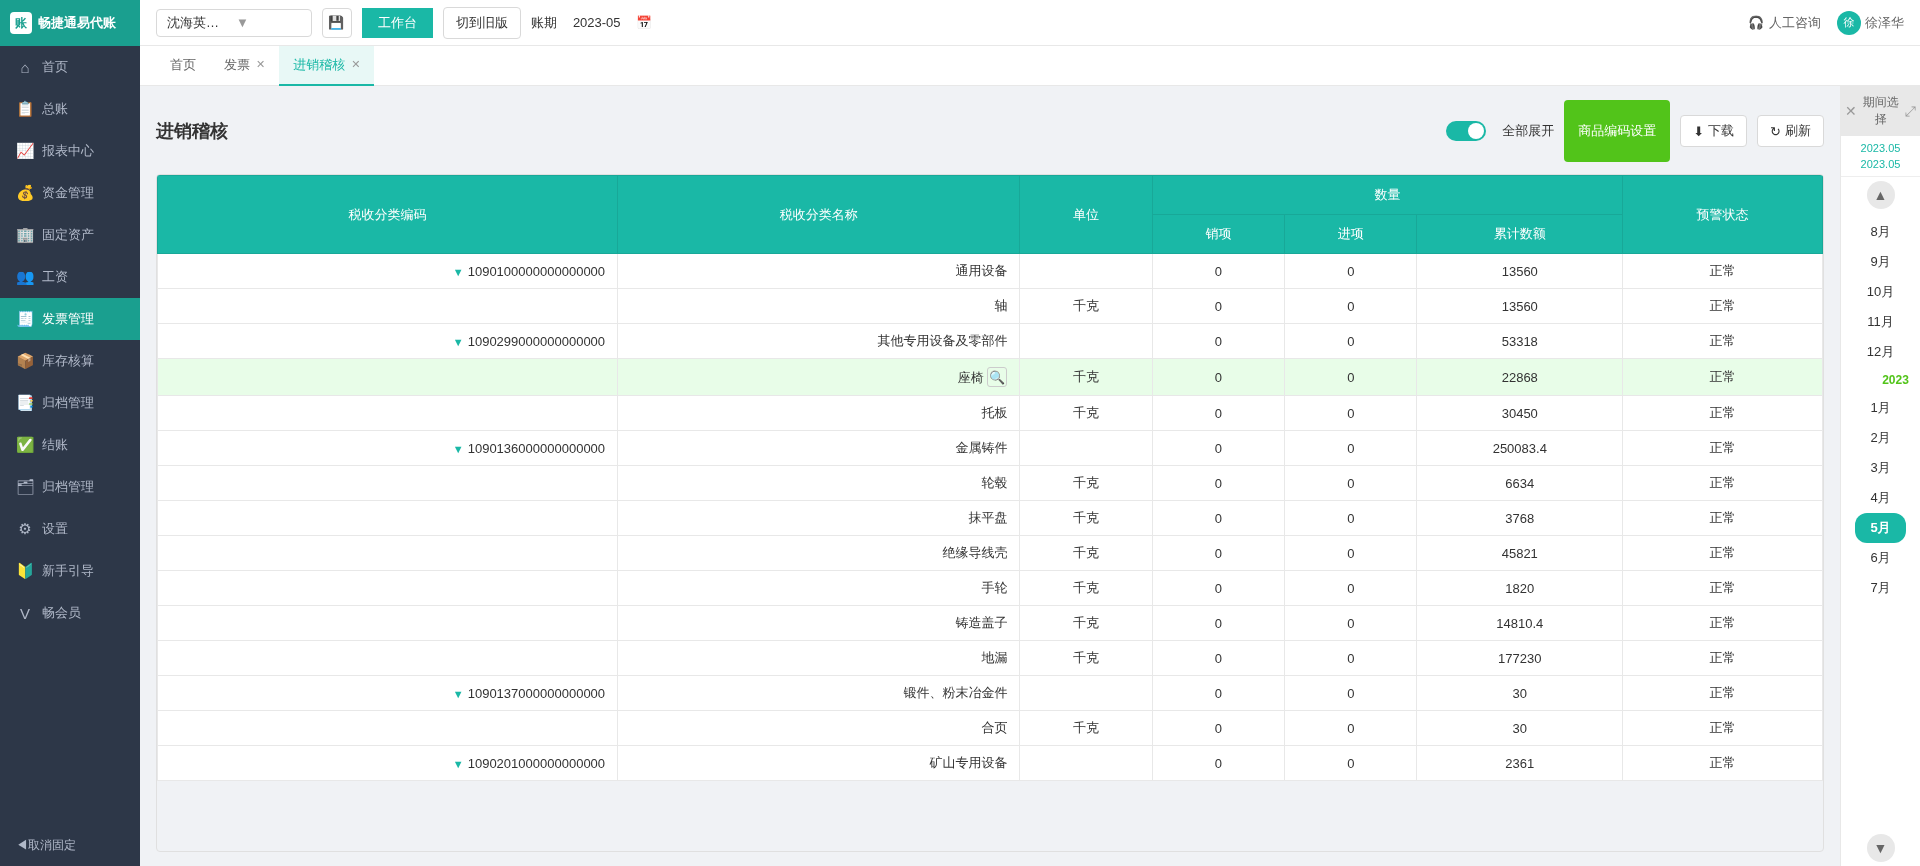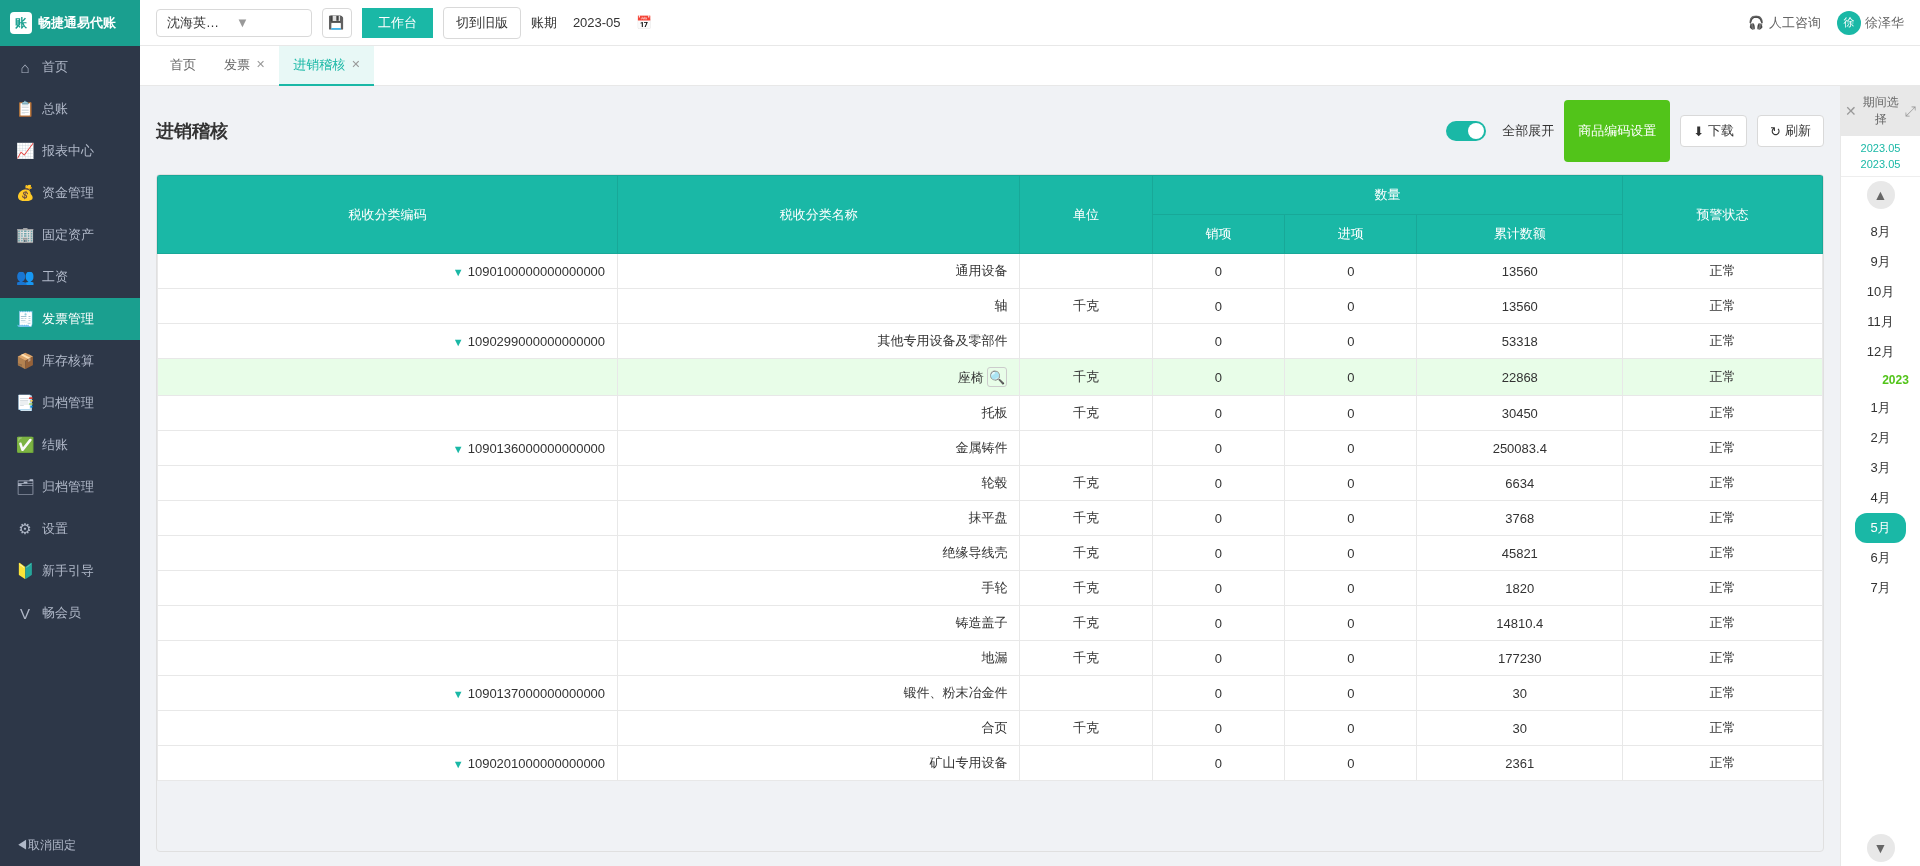--- a/index.html
+++ b/index.html
@@ -261,20 +261,21 @@
       font-size: 13px;
       color: #333;
       cursor: pointer;
       display: flex; align-items: center; justify-content: center;
     }
     .month-item.active {
       background: #1ab8a6;
       color: #fff;
       border-radius: 12px;
       margin: 0 14px;
+      font-weight: bold;
     }
     .month-item.year-label {
       color: #52c41a;
       font-weight: bold;
       font-size: 12px;
       background: none;
       padding-left: 38px;
     }
     .panel-nav-btn {
       width: 28px; height: 28px; border-radius: 50%;

